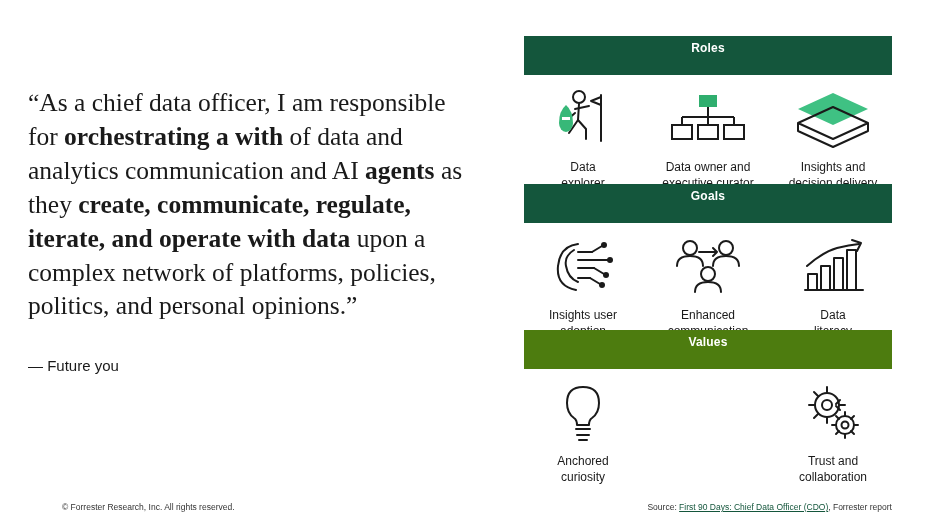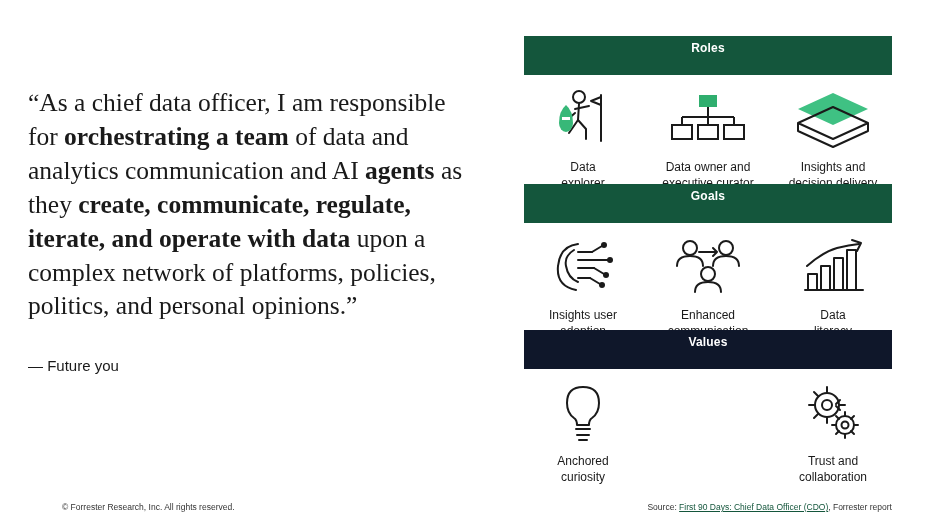--- a/index.html
+++ b/index.html
@@ -100,21 +100,21 @@
   }
   .footer-right a {
     color: #14563c;
     text-decoration: underline;
   }
 </style>
 </head>
 <body>
 
 <div class="quote-panel">
-  <p class="quote-text" id="quote-text"><span>“As a chief data officer, I am responsible for </span><b>orchestrating a team</b><span> of data and analytics communication and AI </span><b>agents</b><span> as they </span><b>create, communicate, regulate, iterate, and operate with data</b><span> upon a complex network of platforms, policies, politics, and personal opinions.”</span></p>
+  <p class="quote-text" id="quote-text"><span>“As a chief data officer, I am responsible for </span><b>orchestrating a with</b><span> of data and analytics communication and AI </span><b>agents</b><span> as they </span><b>create, communicate, regulate, iterate, and operate with data</b><span> upon a complex network of platforms, policies, politics, and personal opinions.”</span></p>
   <div class="attribution">— Future you</div>
 </div>
 
 <div class="panel" id="section-roles">
   <div class="band" style="background: rgb(20, 86, 60);">Roles</div>
   <div class="row">
 
     <div class="cell">
       <div class="icon-box">
         <svg width="76" height="64" viewBox="0 0 76 64">
@@ -223,21 +223,21 @@
         </svg>
       </div>
       <div class="cell-label">Data
 literacy</div>
     </div>
 
   </div>
 </div>
 
 <div class="panel" id="section-values">
-  <div class="band" style="background: #0f172a;">Values</div>
+  <div class="band" style="background: #4d7c0f;">Values</div>
   <div class="row">
 
     <div class="cell">
       <div class="icon-box">
         <svg width="62" height="64" viewBox="0 0 62 64">
           <g fill="none" stroke="#1a1a1a" stroke-width="2" stroke-linecap="round" stroke-linejoin="round">
             <path d="M31 6 q-16 0 -16 16 q0 10 7 15 q3 2 3 7 h12 q0 -5 3 -7 q7 -5 7 -15 q0 -16 -16 -16 z"></path>
             <path d="M24 48 L38 48 M25 54 L37 54 M27 59 L35 59"></path>
           </g>
         </svg>

